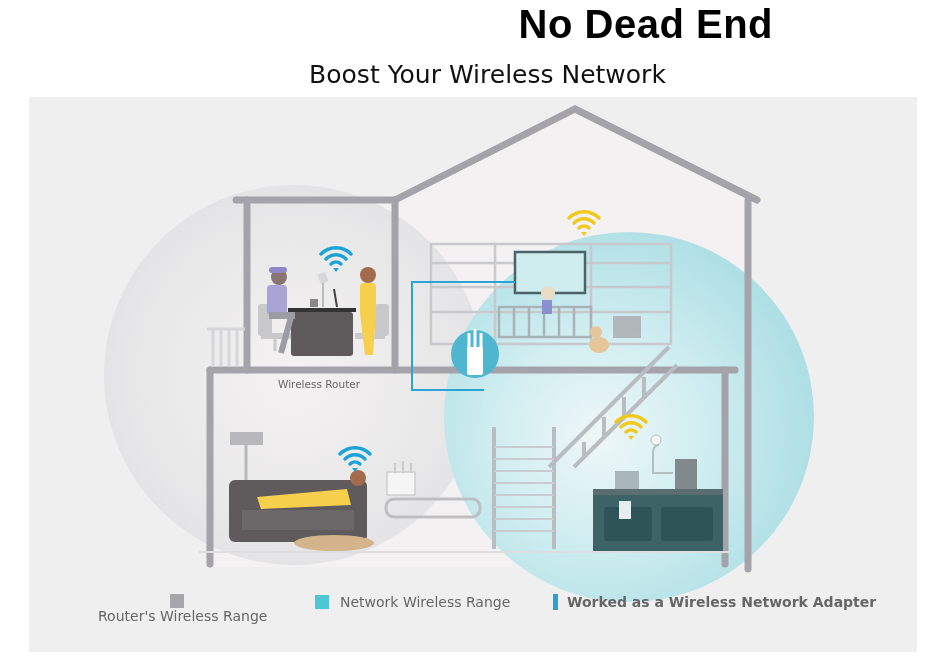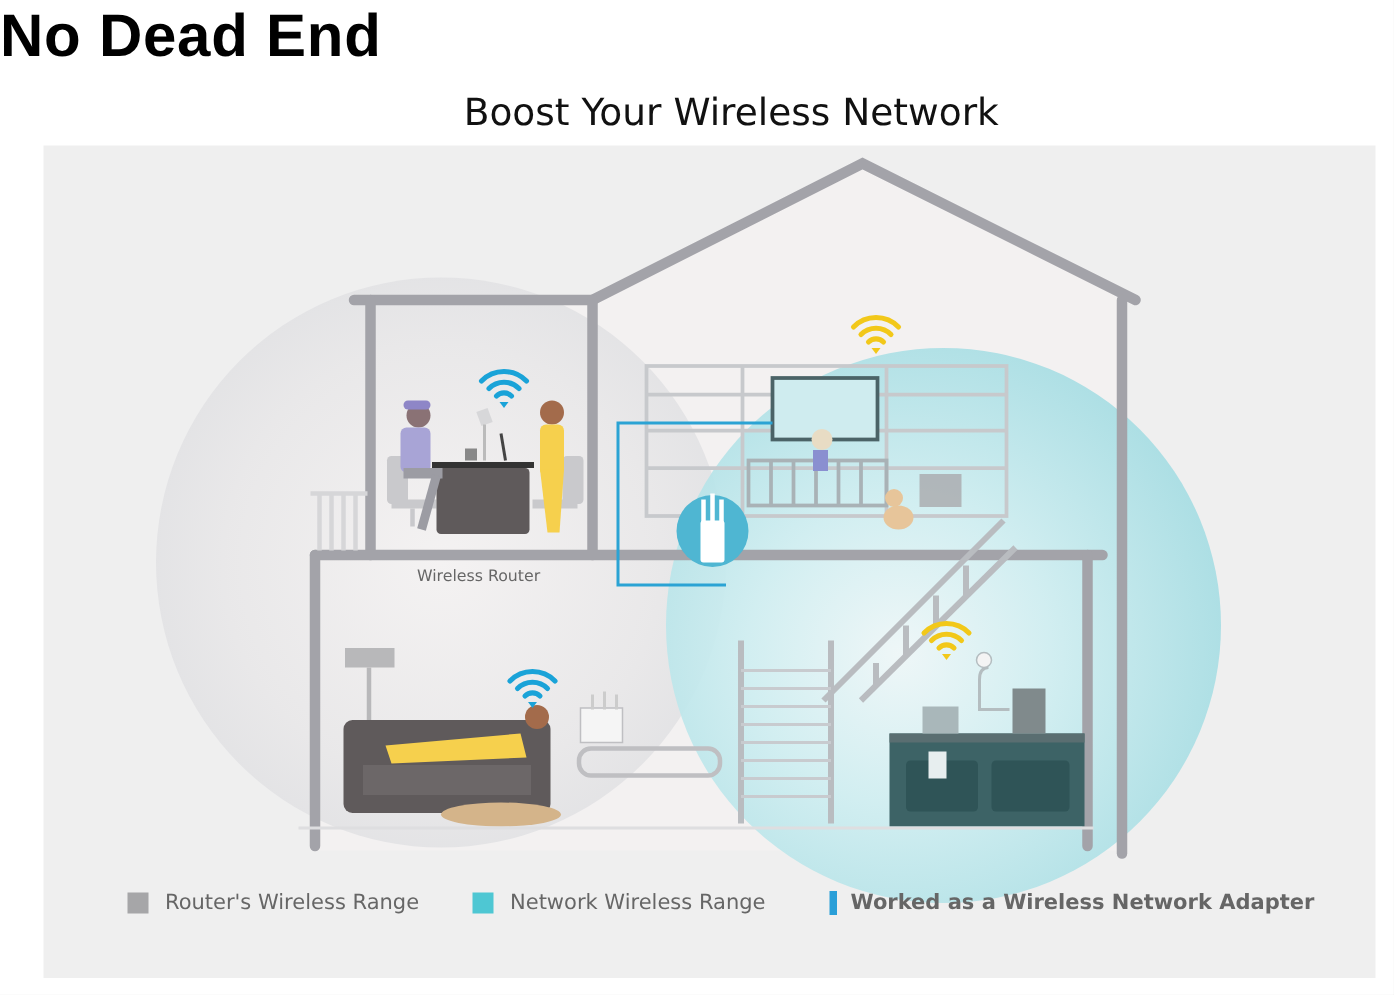--- a/index.html
+++ b/index.html
@@ -1,18 +1,18 @@
 <!DOCTYPE html>
 <html><head>
   <meta charset="utf-8">
   <style>
     html, body { margin: 0; padding: 0; background: #ffffff; }
     body { width: 929px; height: 663px; position: relative; overflow: hidden;
            font-family: "Liberation Sans", sans-serif; }
-    .title { position: absolute; left: 0; width: 773px; top: 2px; text-align: left;
+    .title { position: absolute; left: 0; width: 773px; top: 2px; text-align: right;
              font-family: "Liberation Sans", sans-serif; font-weight: bold;
              font-size: 40px; color: #000; letter-spacing: 0.5px; }
     .subtitle { position: absolute; left: 0; width: 975px; top: 60px; text-align: center;
                 font-family: "DejaVu Sans", sans-serif; font-size: 25px; color: #111; }
     .panel { position: absolute; left: 29px; top: 97px; width: 888px; height: 555px;
              background: #efefef; }
     .panel svg { position: absolute; left: 0; top: 0; }
     .legend { position: absolute; left: 0; top: 497px; width: 888px; height: 20px; }
     .legend-item { position: absolute; top: 0; display: flex; align-items: center;
                    font-family: "DejaVu Sans", sans-serif; font-size: 14px; color: #666; }
@@ -209,21 +209,21 @@
       <path d="M-5,1 A7,7 0 0 1 5,1"></path>
       <polygon points="-3,5 3,5 0,9" fill="#f2c819" stroke="none"></polygon>
     </g>
 
     <line x1="170" y1="455" x2="700" y2="455" stroke="#dedee0" stroke-width="2"></line>
   </svg>
 
   <div class="router-label">Wireless Router</div>
 
   <div class="legend">
-    <div class="legend-item" style="left:56px;">
+    <div class="legend-item" style="left:69px;flex-direction:column;">
       <span class="swatch" style="background:#a6a6a8;"></span>
       <span>Router's Wireless Range</span>
     </div>
     <div class="legend-item" style="left:286px;">
       <span class="swatch" style="background:#4ec7d3;"></span>
       <span>Network Wireless Range</span>
     </div>
     <div class="legend-item" style="left:524px;font-weight:bold;">
       <span class="swatch bar" style="background:#2a9fd8;"></span>
       <span>Worked as a Wireless Network Adapter</span>

